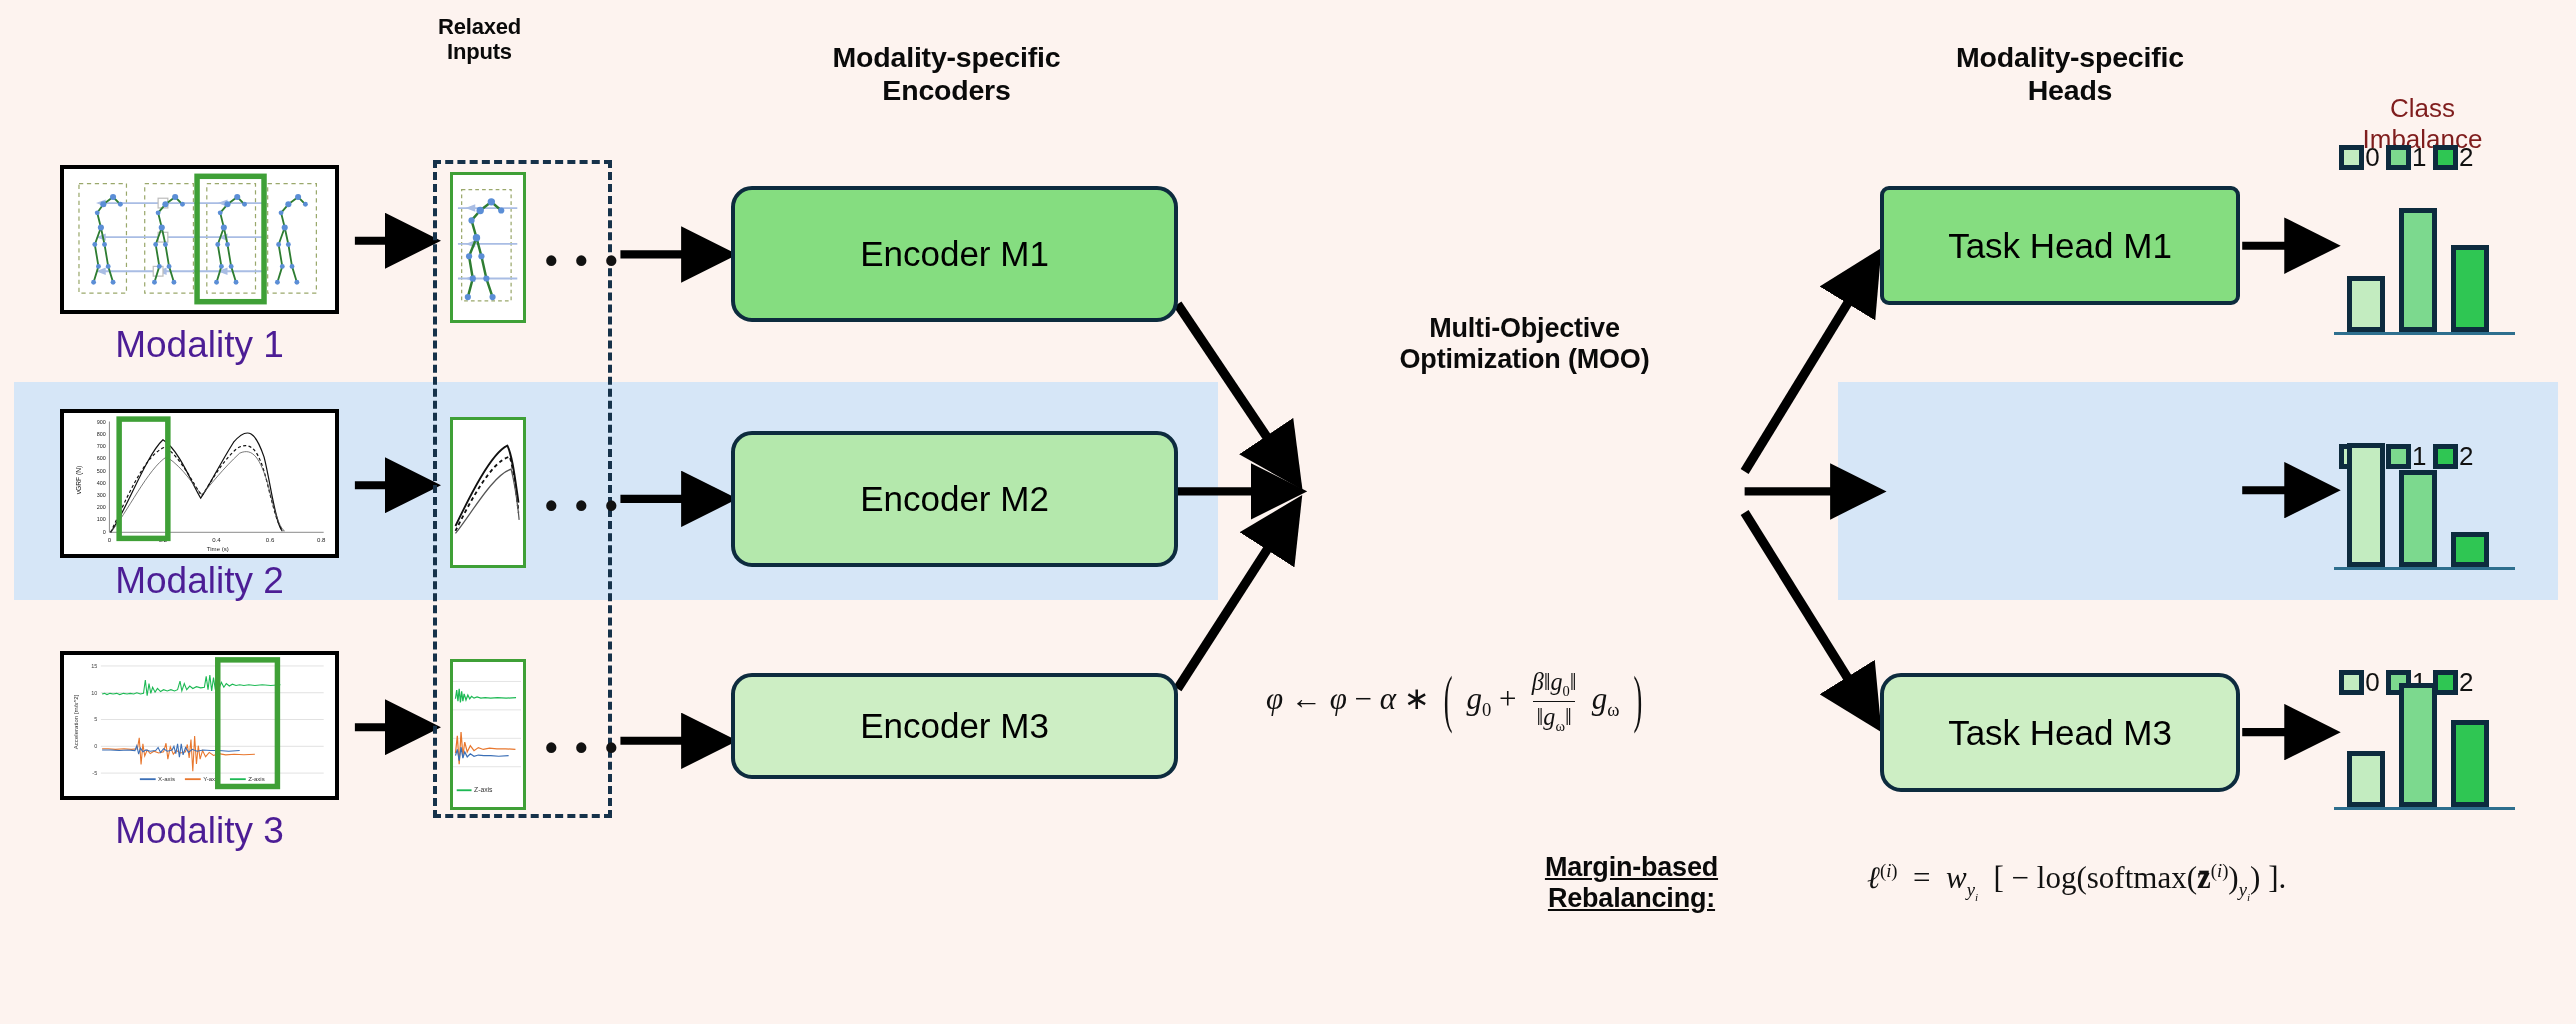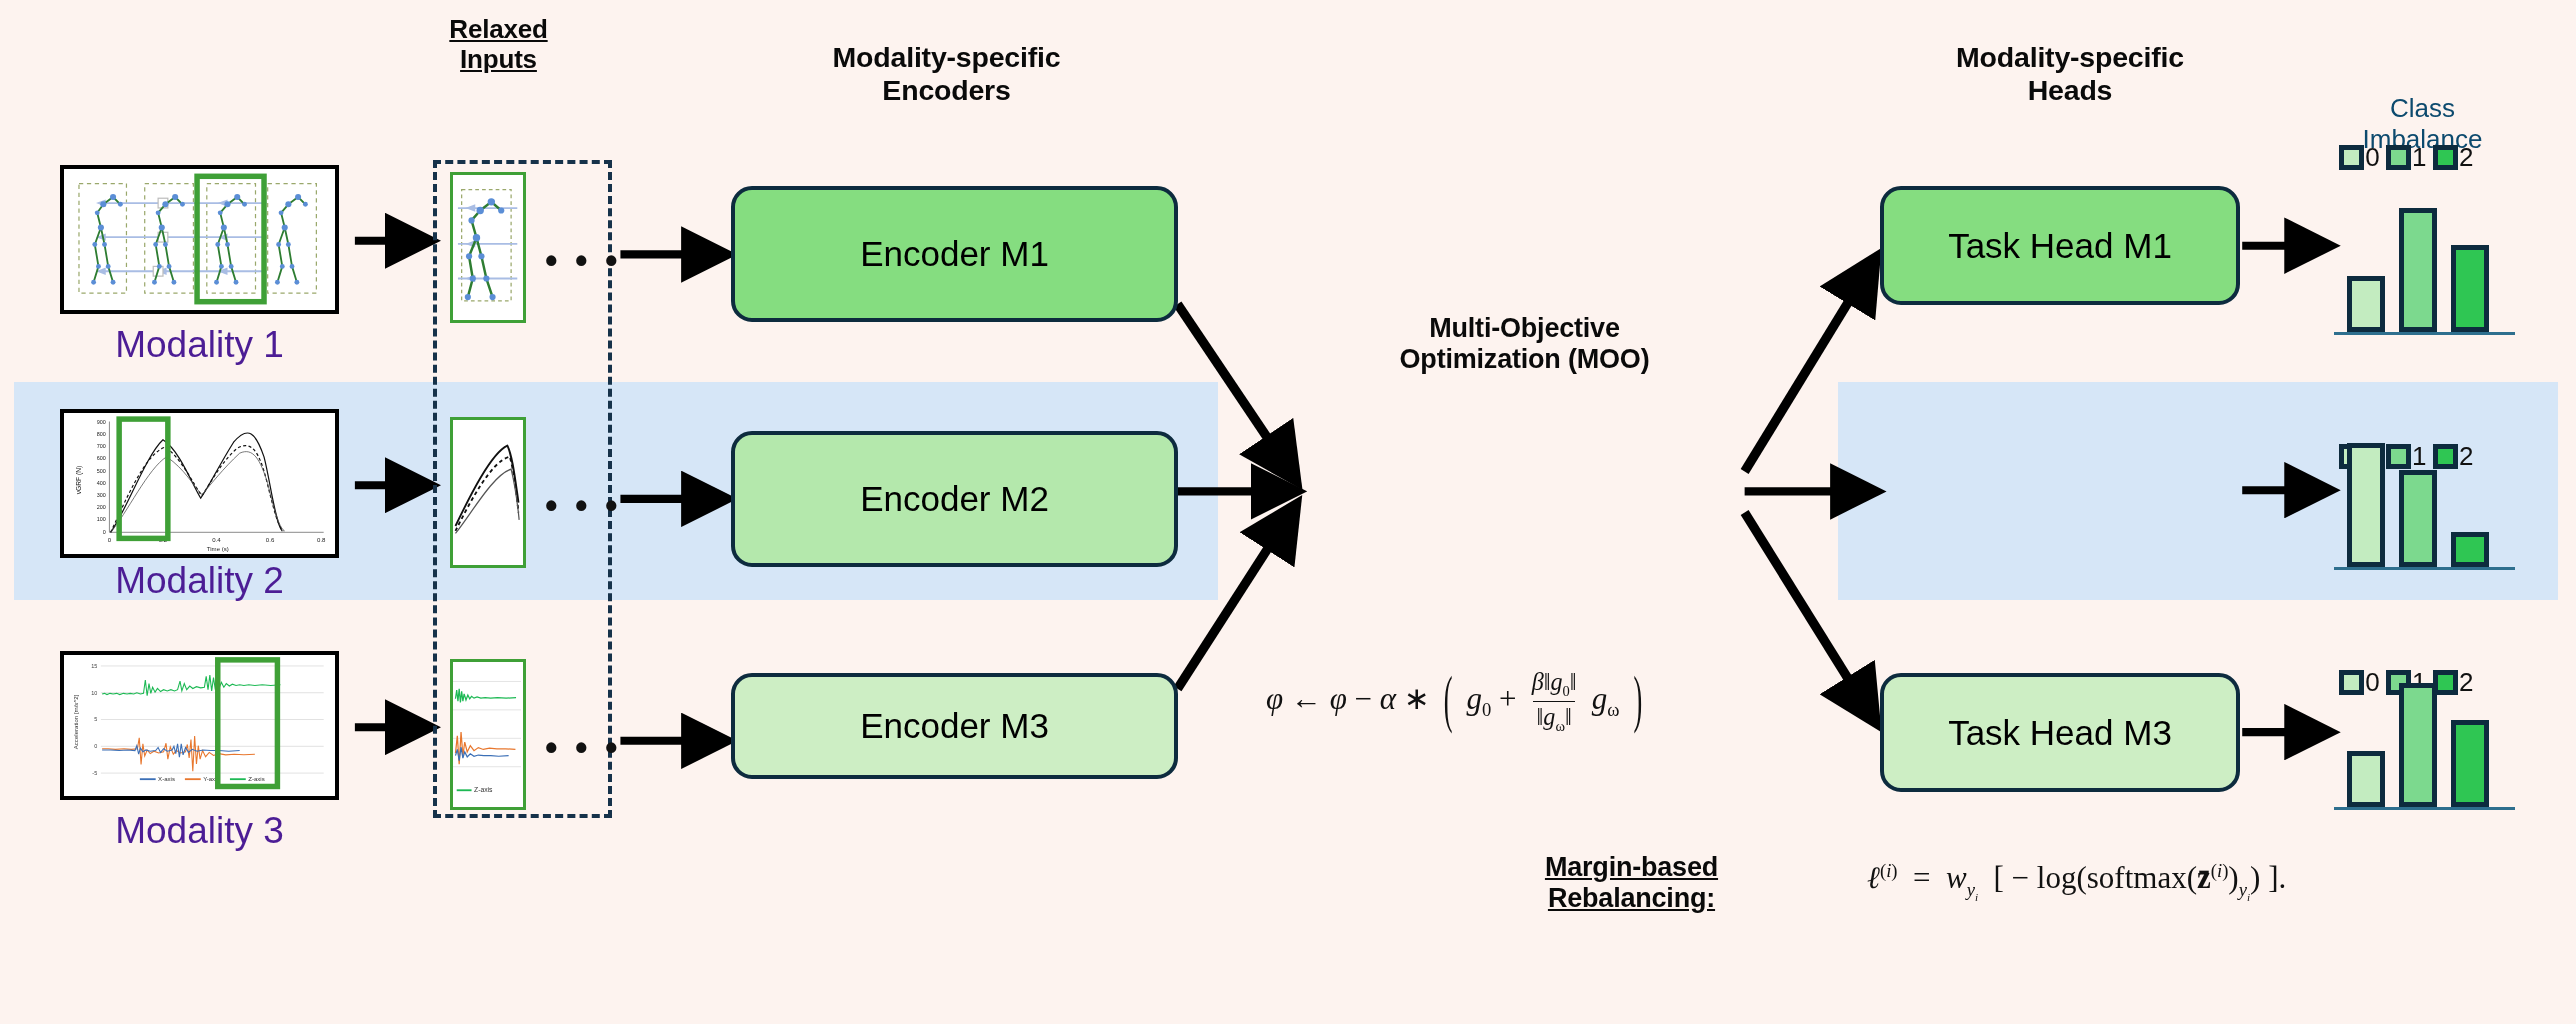--- a/index.html
+++ b/index.html
@@ -15,29 +15,29 @@
   
   .band{position:absolute;background:#d6e6f7;}
   .band-left {left:13.6px;  top:382px; width:1204px; height:218px;}
   .band-right{left:1838px;top:382px; width:720px; height:218px;}
 
   
   .col-head{
     position:absolute;text-align:center;font-weight:bold;color:#0a0a0a;
     line-height:1.16;letter-spacing:-0.2px;
   }
-  .ch-relaxed{left:396px; top:13.6px;  width:205px; font-size:26px;text-decoration:underline;}
+  .ch-relaxed{left:377px; top:13.6px;  width:205px; font-size:22px;}
   .ch-enc    {left:717px;top:41px;  width:459px; font-size:28.5px;}
   .ch-heads  {left:1853px;top:41px;  width:434px; font-size:28.5px;}
   .ch-moo    {left:1295px;top:273px; width:459px; font-size:27px;margin-top:40px;}
   .ch-margin {left:1501px;top:852px;width:261px; font-size:27px;text-decoration:underline;}
 
   .ci-title{
     position:absolute;left:2320px;top:93px;width:205px;
-    text-align:center;font-size:26px;color:#0c4a6e;line-height:1.2;
+    text-align:center;font-size:26px;color:#7f1d1d;line-height:1.2;
   }
 
   
   .thumb{
     position:absolute;background:#ffffff;border:4.3px solid #000;
     box-sizing:border-box;overflow:hidden;
   }
   .t1{left:60px; top:165px; width:279px;height:149px;}
   .t2{left:60px; top:409px; width:279px;height:149px;}
   .t3{left:60px; top:651px;width:279px;height:149px;}
@@ -76,21 +76,21 @@
     position:absolute;border:4.3px solid #0d2b3e;border-radius:21px;
     box-sizing:border-box;display:flex;align-items:center;justify-content:center;
     font-size:35px;color:#000;
   }
   .enc1{left:731px;top:186px; width:447px;height:136px;background:#85dd80;}
   .enc2{left:731px;top:431px; width:447px;height:136px;background:#b4e8ac;}
   .enc3{left:731px;top:673px;width:447px;height:106px;background:#cdeec4;}
 
   .backbone{left:1300px;top:411px;width:444px;height:161px;background:#3a8a28;}
 
-  .head1{left:1880px;top:186px; width:360px;height:119px;background:#85dd80;}
+  .head1{left:1880px;top:186px; width:360px;height:119px;background:#85dd80;border-radius:9px;}
   .head2{left:1880px;top:431px; width:360px;height:119px;background:#b4e8ac;}
   .head3{left:1880px;top:673px;width:360px;height:119px;background:#cdeec4;}
 
   
   .formula{position:absolute;font-family:"Liberation Serif", serif;color:#111;}
   .f-moo{left:1266px;top:668px;font-size:31px;}
   .f-loss{left:1867px;top:860px;font-size:31px;}
   .it{font-style:italic;}
   .frac{display:inline-flex;flex-direction:column;align-items:center;
         vertical-align:middle;margin:0 3.7px;font-size:0.78em;}

